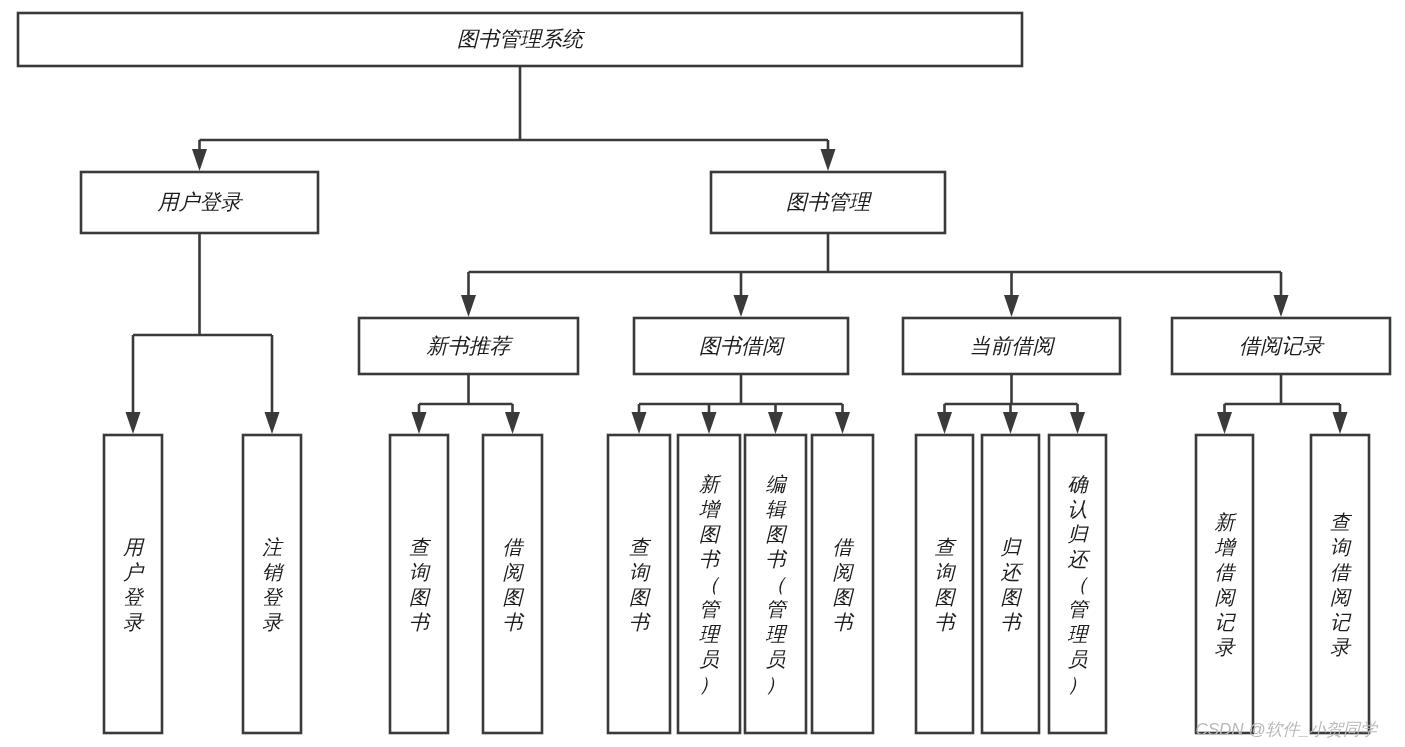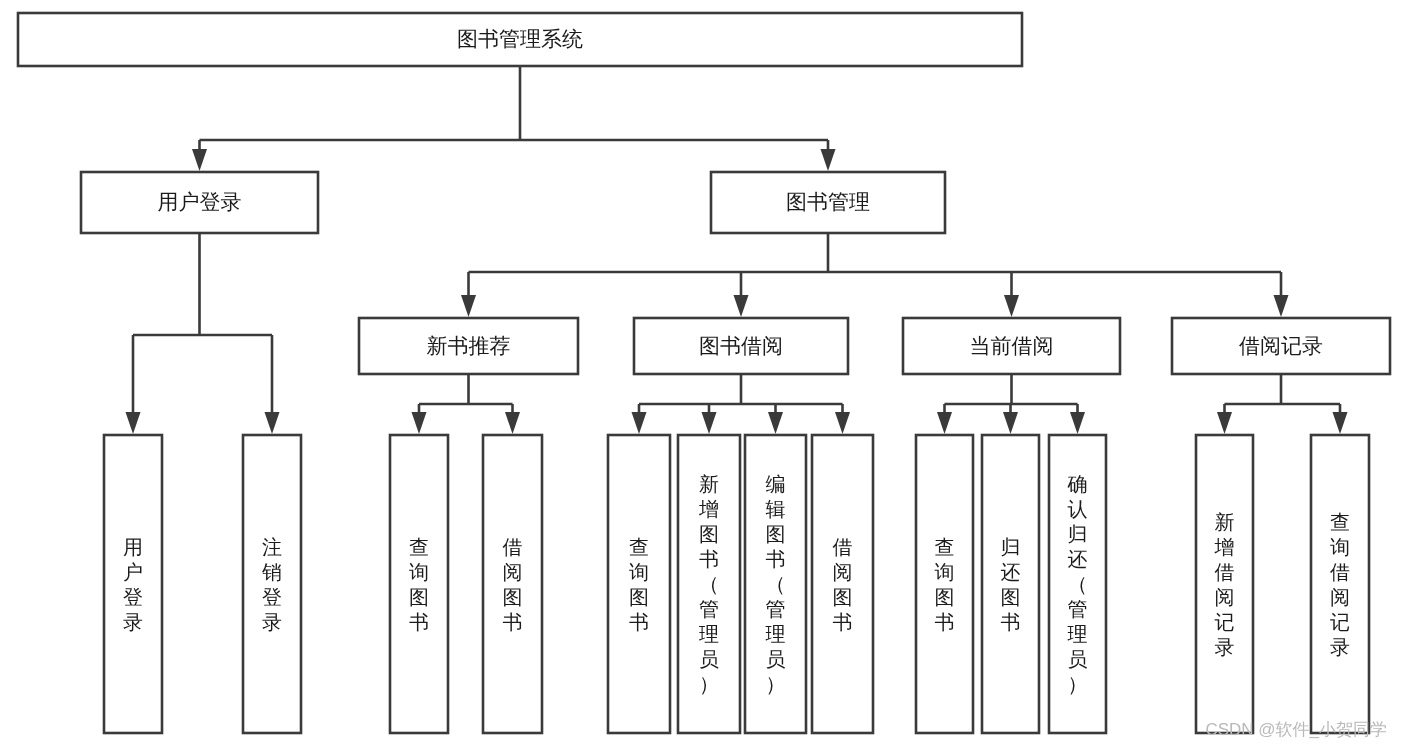--- a/index.html
+++ b/index.html
@@ -11,20 +11,21 @@
     width: 1405px;
     height: 747px;
     font-family: "Liberation Sans", "DejaVu Sans", sans-serif;
     overflow: hidden;
     position: relative;
   }
   #diagram-root {
     position: relative;
     width: 1405px;
     height: 747px;
+    font-style: italic;
   }
   svg#tree-svg {
     position: absolute;
     left: 0;
     top: 0;
     width: 1405px;
     height: 747px;
     display: block;
   }
   .node-box {
@@ -50,21 +51,21 @@
     dominant-baseline: middle;
   }
   .node-label-v {
     font-family: "Liberation Sans", "DejaVu Sans", sans-serif;
     font-size: 20px;
     fill: #1b1b1b;
     text-anchor: middle;
   }
   .watermark {
     position: absolute;
-    right: 18px;
+    right: 28px;
     bottom: 6px;
     font-family: "Liberation Sans", "DejaVu Sans", sans-serif;
     font-size: 17px;
     color: #b9b9b9;
     white-space: nowrap;
     user-select: none;
   }
 </style>
 </head>
 <body>

